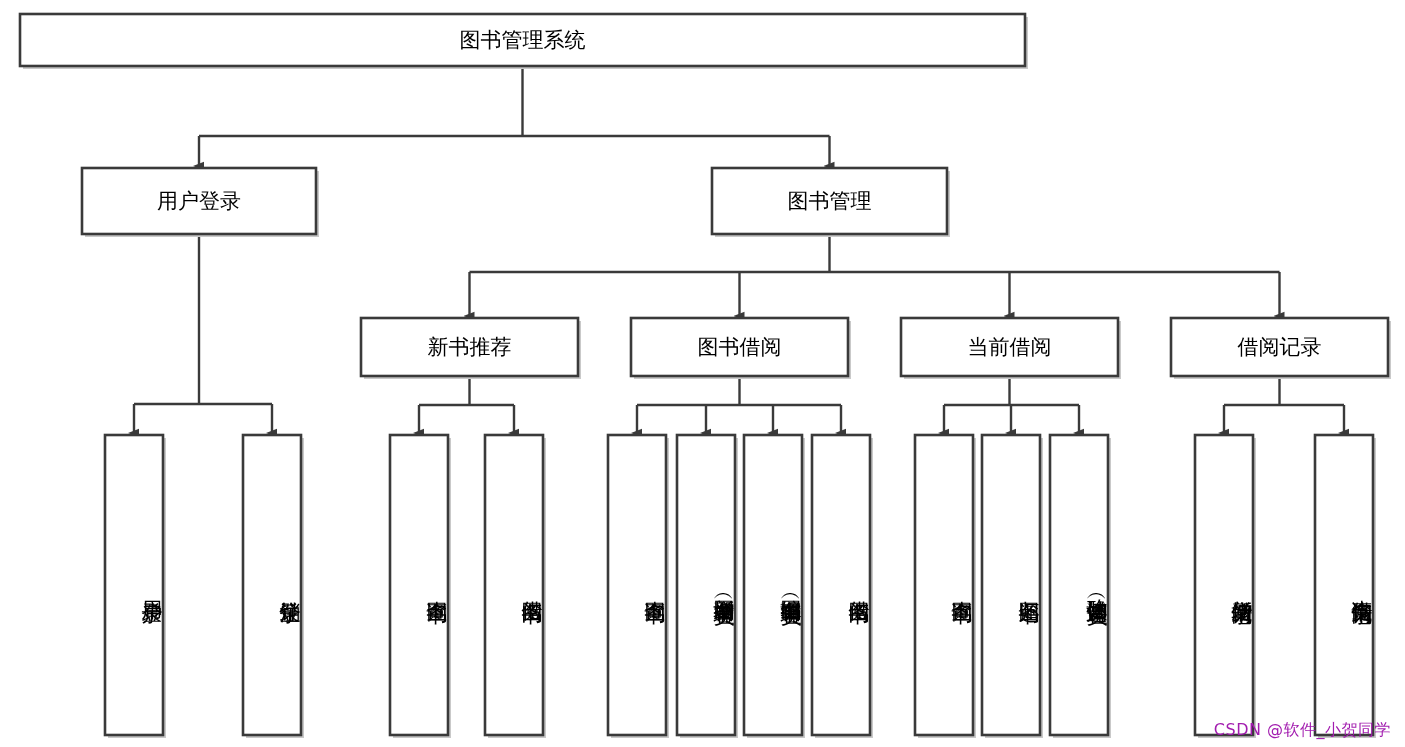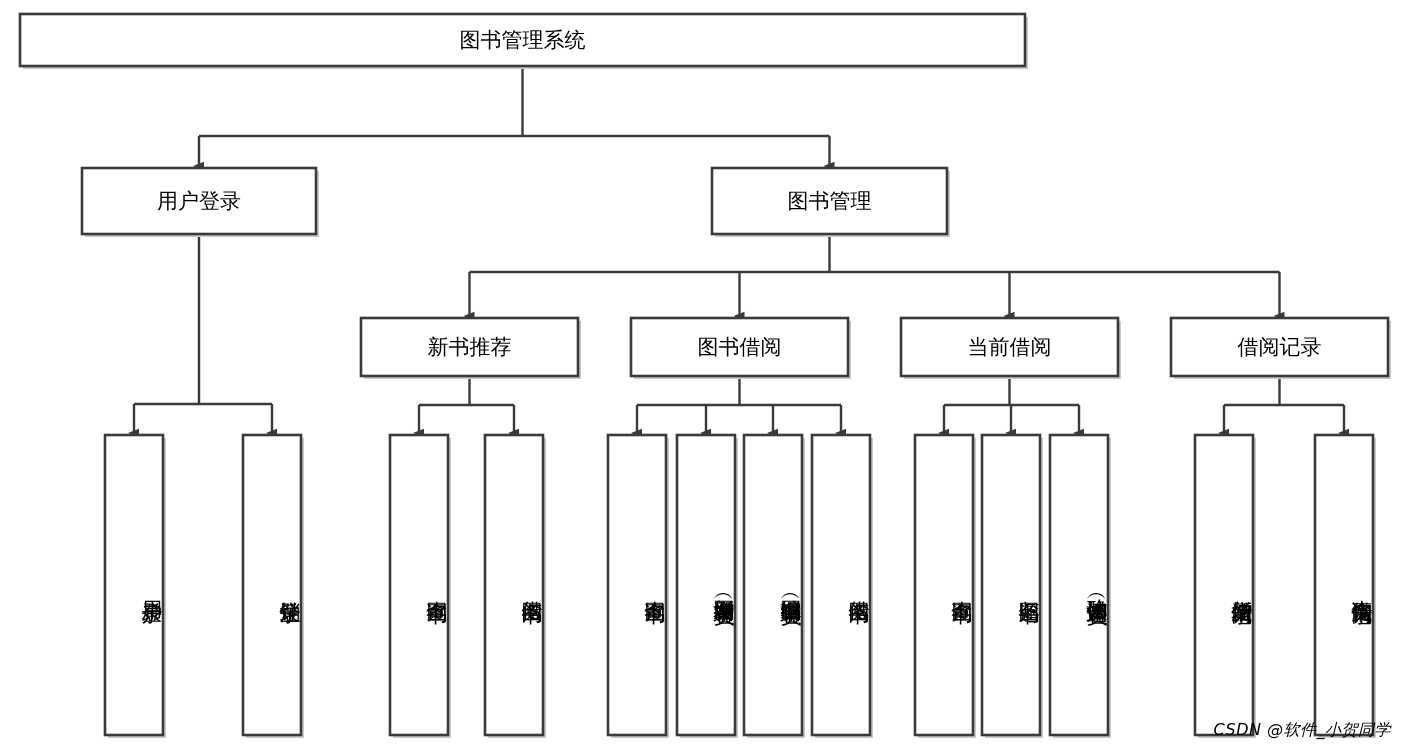--- a/index.html
+++ b/index.html
@@ -9,22 +9,22 @@
   .node-rect{fill:#ffffff;stroke:#3a3a3a;stroke-width:2.6;}
   .node-shadow{fill:#c9c9c9;}
   .connector{stroke:#3a3a3a;stroke-width:2.4;fill:none;}
   .arrow-head{fill:#3a3a3a;}
   .node-label{fill:#000000;font-family:"DejaVu Sans","Liberation Sans",sans-serif;dominant-baseline:middle;}
   .node-label.horiz{text-anchor:middle;font-size:21px;}
   .vert-label{position:absolute;writing-mode:vertical-rl;text-orientation:upright;
     font-family:"DejaVu Sans","Liberation Sans",sans-serif;font-size:21px;color:#000;
     display:flex;align-items:flex-start;justify-content:center;letter-spacing:1px;
     line-height:1.05;white-space:nowrap;pointer-events:none;}
-  .watermark{position:absolute;right:14px;bottom:6px;font-size:16px;color:#000000;
-    font-family:"DejaVu Sans","Liberation Sans",sans-serif;letter-spacing:.5px;font-style:italic;}
+  .watermark{position:absolute;right:14px;bottom:6px;font-size:16px;color:#a21caf;
+    font-family:"DejaVu Sans","Liberation Sans",sans-serif;letter-spacing:.5px;}
 </style>
 </head>
 <body>
 
 <div id="stage">
   <svg class="diagram" viewBox="0 0 1405 747">
     <defs>
       <marker id="arrow" markerWidth="11" markerHeight="11" refX="5.2" refY="5" orient="auto" markerUnits="userSpaceOnUse">
         <path class="arrow-head" d="M1,0 L9.4,0 L5.2,11 Z"></path>
       </marker>

